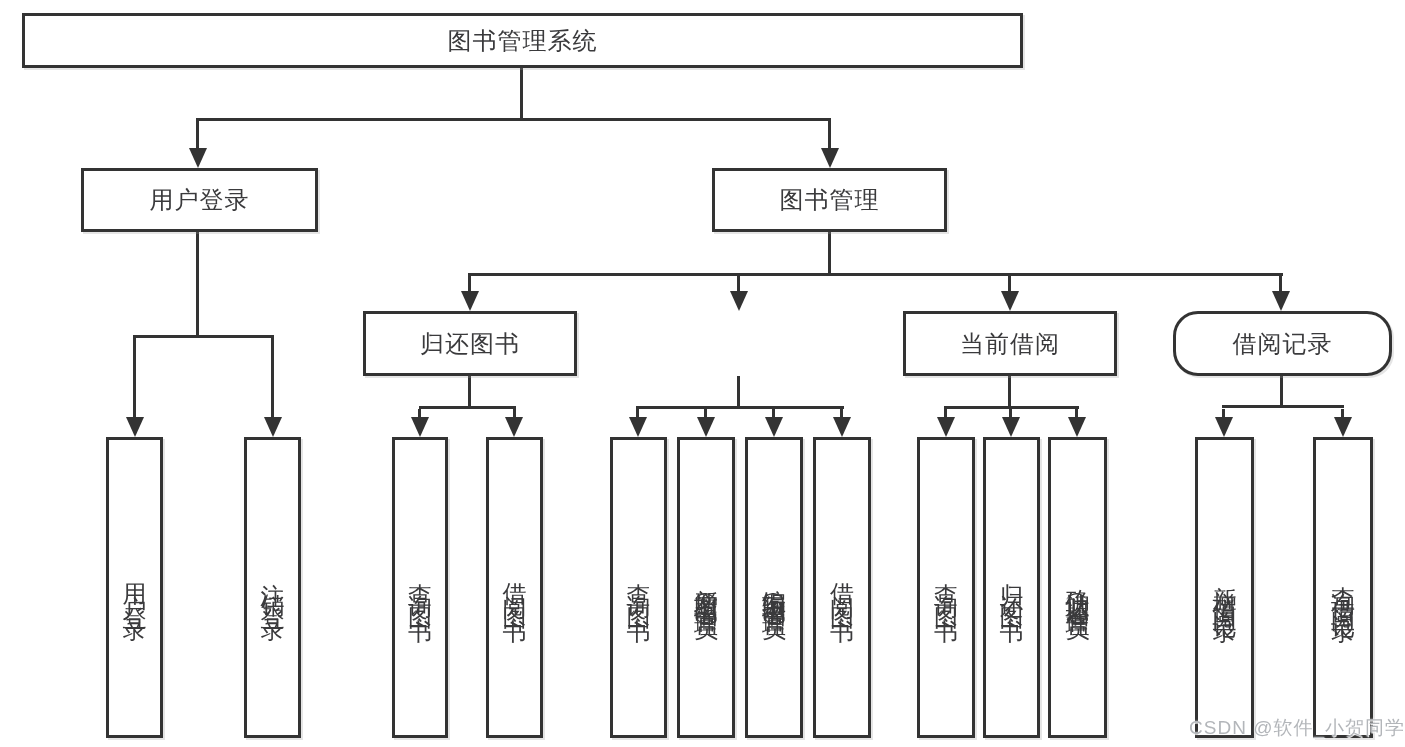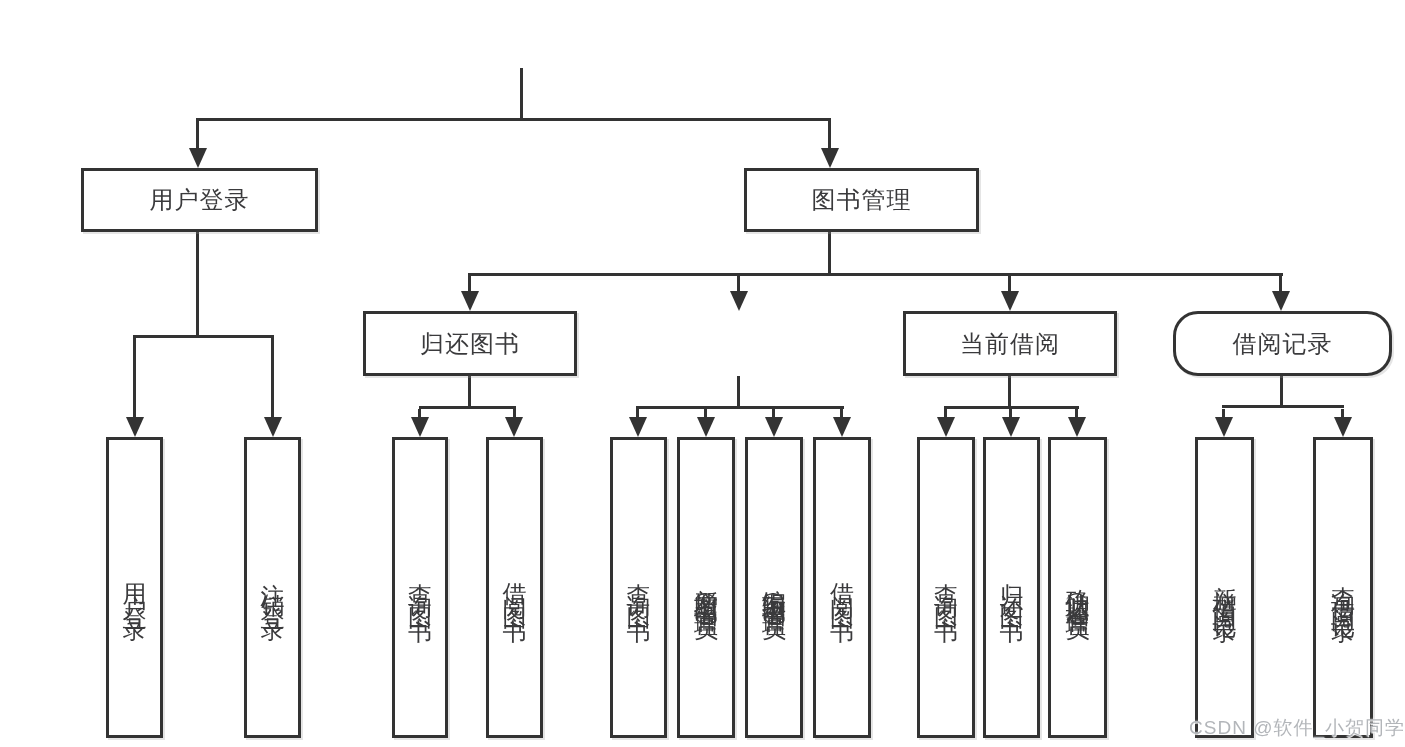--- a/index.html
+++ b/index.html
@@ -37,21 +37,21 @@
     text-orientation: mixed;
     line-height: 1;
     white-space: nowrap;
   }
   .ls4 .vtxt { letter-spacing: 12px; }
   .ls6 .vtxt { letter-spacing: 7px; }
   .ls9 .vtxt { letter-spacing: 4px; }
 
   #b-root   { left: 22px;   top: 13px;  width: 1001px; height: 55px; }
   #b-login  { left: 81px;   top: 168px; width: 237px;  height: 64px; }
-  #b-mgmt   { left: 744px;  top: 168px; width: 235px;  height: 64px; }
+  #b-mgmt   { left: 712px;  top: 168px; width: 235px;  height: 64px; }
   #b-new    { left: 363px;  top: 311px; width: 214px;  height: 65px; }
   #b-borrow { left: 633px;  top: 311px; width: 213px;  height: 65px; }
   #b-cur    { left: 903px;  top: 311px; width: 214px;  height: 65px; }
   #b-rec    { left: 1173px; top: 311px; width: 219px;  height: 65px; border-radius: 25px; }
 
   .leaf { top: 437px; height: 301px; }
   #f1  { left: 106px;  width: 57px; }
   #f2  { left: 244px;  width: 57px; }
   #f3  { left: 392px;  width: 56px; }
   #f4  { left: 486px;  width: 57px; }
@@ -142,20 +142,21 @@
     text-shadow: 0 0 2px #ffffff, 1px 1px 0 rgba(255,255,255,.8);
     z-index: 5;
     white-space: nowrap;
   }
 </style>
 </head>
 <body>
 
 <div id="canvas">
 
+  <div class="box" id="b-root">图书管理系统</div>
 
   <div class="box" id="b-login">用户登录</div>
   <div class="box" id="b-mgmt">图书管理</div>
 
   <div class="box" id="b-new">归还图书</div>
   <div class="box" id="b-cur">当前借阅</div>
   <div class="box" id="b-rec">借阅记录</div>
 
   <div class="box leaf ls4" id="f1">
       <span class="vtxt">用户登录</span>

